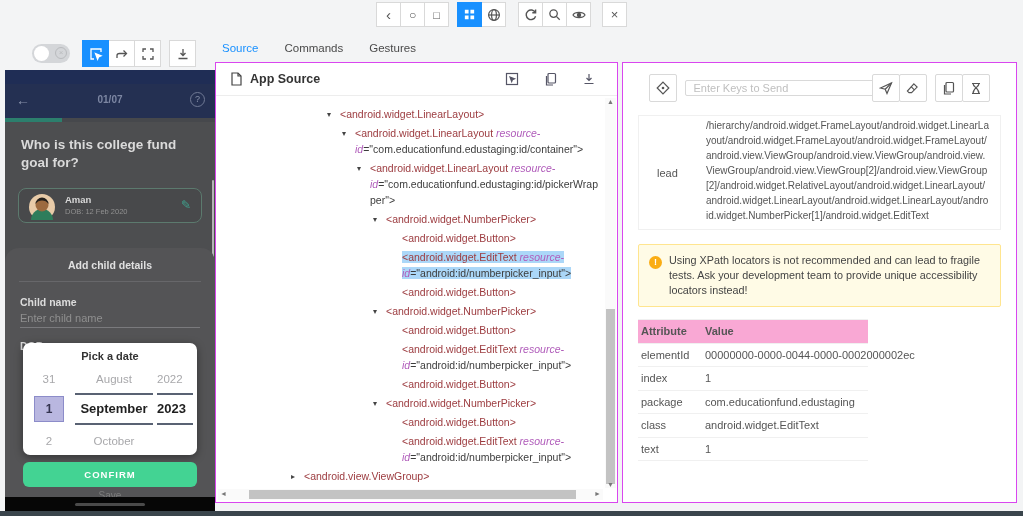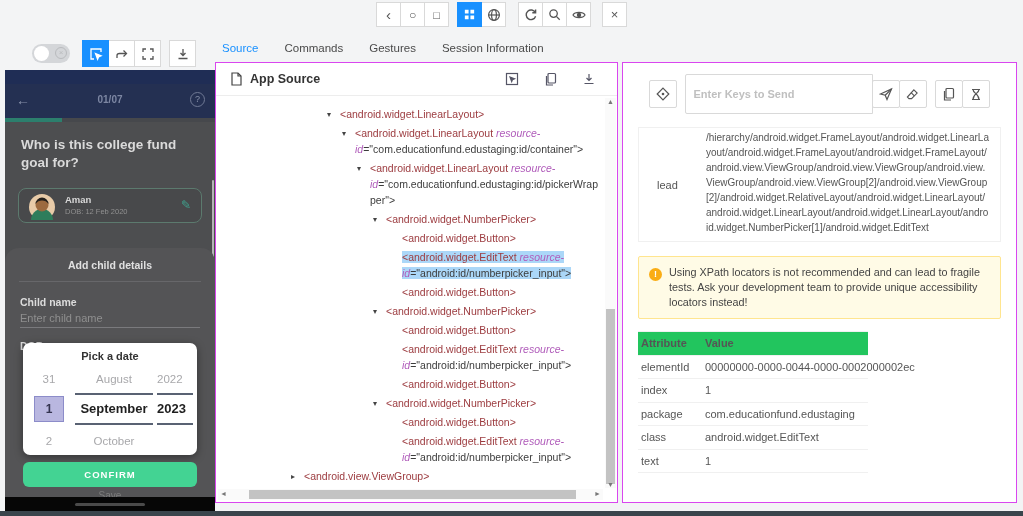--- a/index.html
+++ b/index.html
@@ -87,34 +87,34 @@
   .vscroll .a1 { position:absolute; top:0; left:0; width:11px; text-align:center; font-size:7px; color:#777; }
   .vscroll .a2 { position:absolute; bottom:0; left:0; width:11px; text-align:center; font-size:7px; color:#777; }
   .hscroll { position:absolute; left:2px; right:14px; bottom:2px; height:11px; background:#fafafa; }
   .hscroll .thumb { position:absolute; top:1px; height:9px; left:8%; width:85%; background:#c3c3c3; }
   .hscroll .a1 { position:absolute; left:2px; top:1px; font-size:7px; color:#777; }
   .hscroll .a2 { position:absolute; right:2px; top:1px; font-size:7px; color:#777; }
 
   
   .controls { display:flex; justify-content:center; align-items:center; margin-top:11px; }
   .cbtn { width:28px; height:28px; background:#fff; border:1px solid #d9d9d9; border-radius:2px; display:flex; align-items:center; justify-content:center; color:#555; margin-left:-1px; }
-  .keys-input { width:188px; height:40px; border:1px solid #d9d9d9; border-radius:2px 0 0 2px; padding:0 8px; font-size:11px; color:#444; font-family:"Liberation Sans",sans-serif;font-weight:bold; }
+  .keys-input { width:188px; height:16px; border:1px solid #d9d9d9; border-radius:2px 0 0 2px; padding:0 8px; font-size:11px; color:#444; font-family:"Liberation Sans",sans-serif; }
   .keys-input::placeholder { color:#bfbfbf; }
   .cgap { width:9px; }
   .ftable { margin:13px 15px 0 15px; font-size:11px; border:1px solid #f0f0f0; border-bottom:none; }
   .frow { display:flex; border-bottom:1px solid #f0f0f0; }
   .fhead { background:#fafafa; font-weight:bold; color:#333; }
   .fcell1 { width:67px; padding:6px 0 6px 18px; flex-shrink:0; color:#555; }
   .fcell2 { flex:1; padding:6px 10px 6px 0; color:#555; }
   .selector-text { font-size:10px; line-height:15px; color:#555; word-break:break-all; padding-top:2px; }
   .warnbox { margin:14px 15px 0 15px; background:#fffbe6; border:1px solid #ffe58f; border-radius:2px; padding:8px 10px 8px 30px; font-size:10.8px; line-height:15px; color:#444; position:relative; }
   .warnbox .dot { position:absolute; left:10px; top:11px; width:13px; height:13px; background:#faad14; border-radius:50%; color:#fff; font-size:9px; font-weight:bold; text-align:center; line-height:13px; }
   .atable { margin:12px 15px 0 15px; width:230px; font-size:11px; border-top:1px solid #f0f0f0; }
   .arow { display:flex; border-bottom:1px solid #f0f0f0; height:23.5px; align-items:center; }
-  .ahead { background:#22c55e; font-weight:bold; color:#333; }
+  .ahead { background:#f9a8d4; font-weight:bold; color:#333; }
   .acell1 { width:67px; padding-left:3px; flex-shrink:0; color:#555; }
   .acell2 { flex:1; color:#555; white-space:nowrap; }
 
   .bottom-strip { position:absolute; left:0; bottom:0; width:100%; height:5px; background:#3a454c; }
 </style>
 </head>
 <body>
 
 <div class="app">
 
@@ -198,21 +198,20 @@
   <div class="tbtn insp-dl" style="width:27px;height:27px;">
     <svg width="14" height="14" viewBox="0 0 14 14" fill="none" stroke="currentColor" stroke-width="1.3">
         <path d="M7 2v6M4.5 6L7 8.5 9.5 6M2.5 11.5h9"></path>
       </svg>
   </div>
 
   <div class="tabs">
     <div class="tab active">Source</div>
     <div class="tab">Commands</div>
     <div class="tab">Gestures</div>
-    <div class="tab">Session Information</div>
   </div>
 
   <div class="phone">
     <div class="p-status"></div>
     <div class="p-header">
       <div class="p-back">←</div>
       <div class="p-step">01/07</div>
       <div class="p-help">?</div>
     </div>
     <div class="p-progress">

